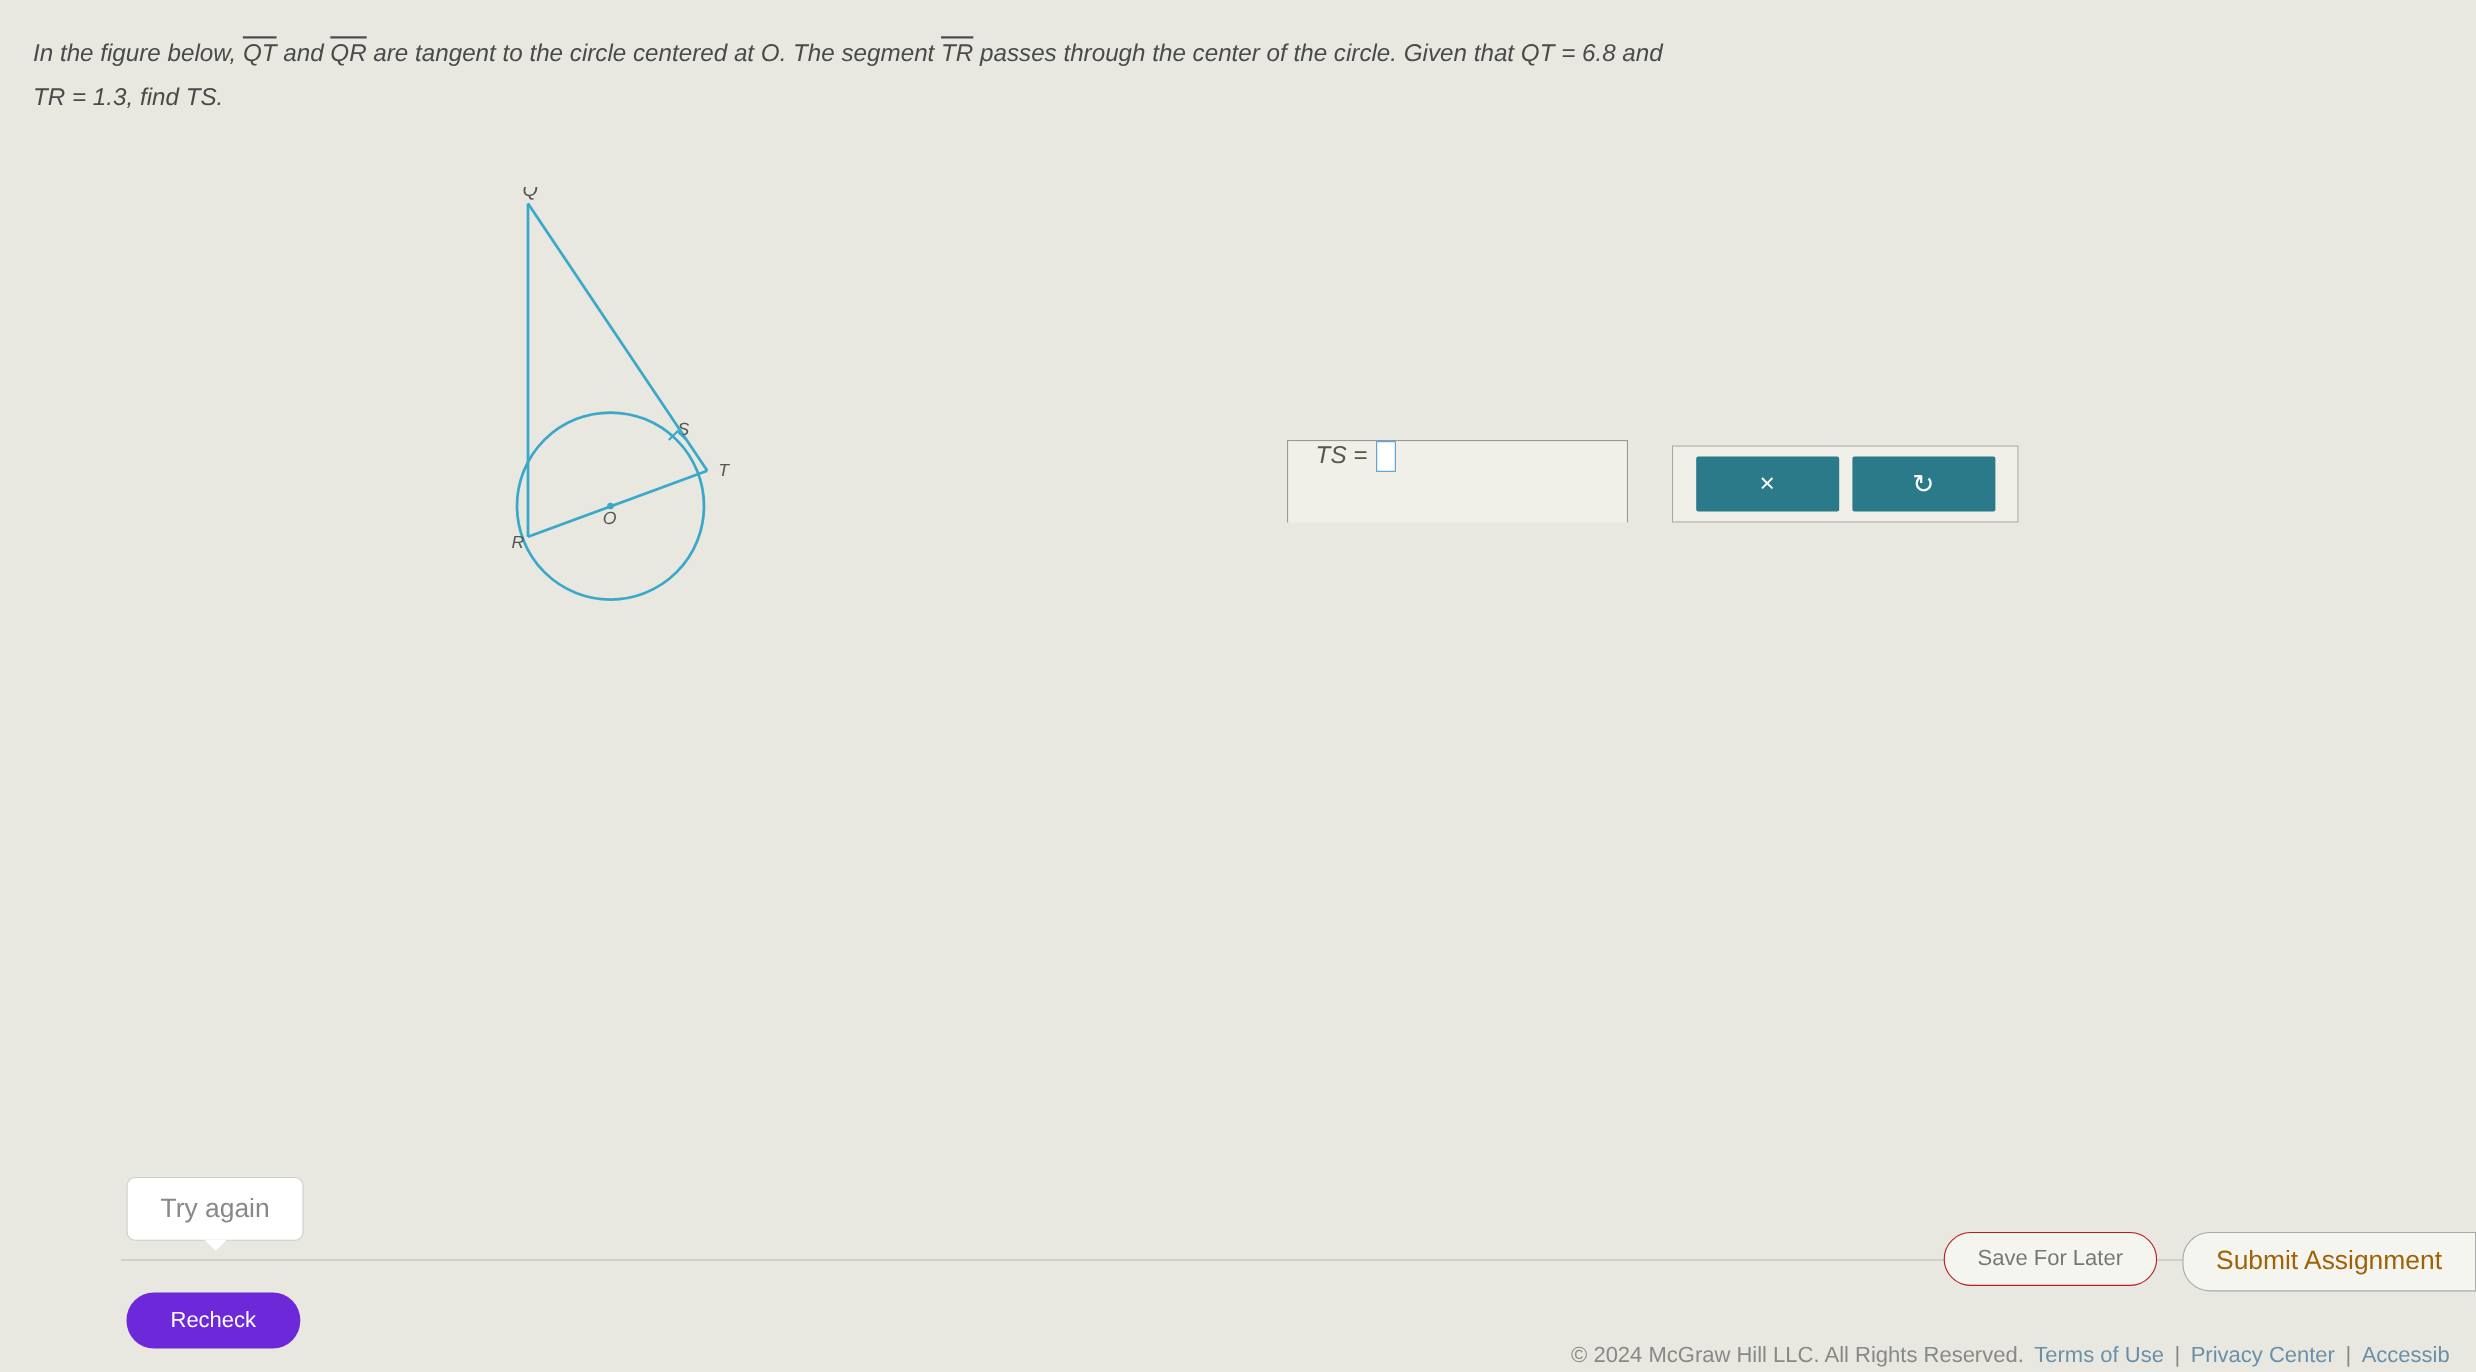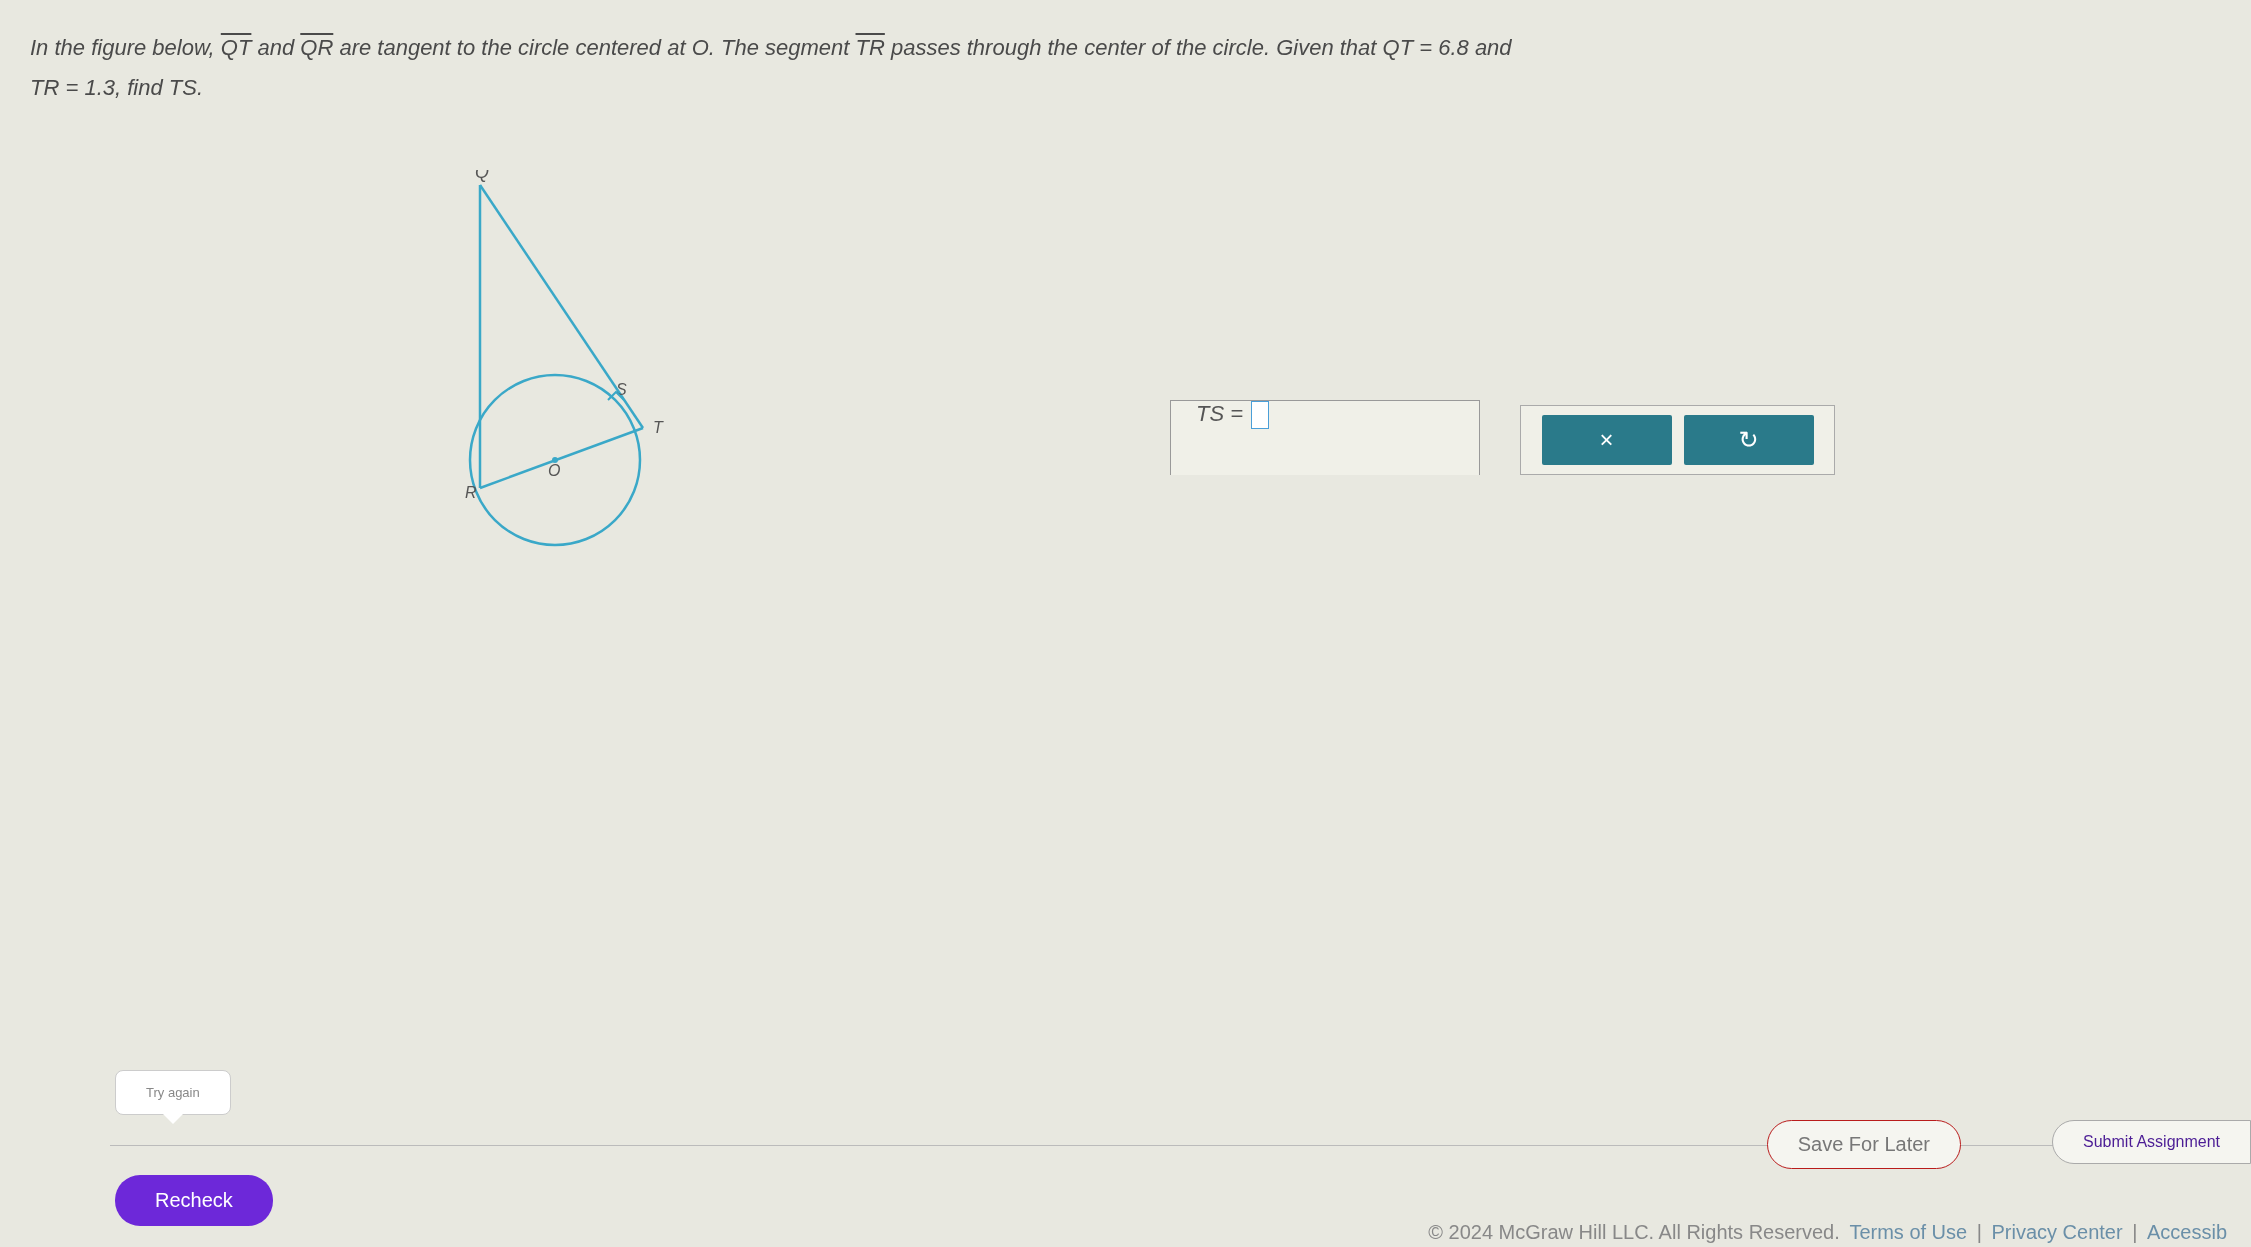--- a/index.html
+++ b/index.html
@@ -84,21 +84,21 @@
 }
 .try-again {
   position: absolute;
   top: 1070px;
   left: 115px;
   padding: 14px 30px;
   border: 1px solid #ccc;
   border-radius: 8px;
   background: #fff;
   color: #888;
-  font-size: 13px;
+  font-size: 24px;
   cursor: pointer;
 }
 .try-again::after {
   content: '';
   position: absolute;
   bottom: -10px;
   left: 50%;
   transform: translateX(-50%);
   border-left: 10px solid transparent;
   border-right: 10px solid transparent;
@@ -135,22 +135,22 @@
   cursor: pointer;
 }
 .submit-assign {
   position: absolute;
   top: 1120px;
   right: 0px;
   padding: 12px 30px;
   border: 1px solid #aaa;
   border-radius: 25px 0 0 25px;
   background: #f5f5f0;
-  color: #4c1d95;
-  font-size: 16px;
+  color: #a16207;
+  font-size: 24px;
   cursor: pointer;
 }
 .copyright {
   position: absolute;
   bottom: 3px;
   right: 20px;
   font-size: 20px;
   color: #888;
 }
 .copyright a { color: #6a8fa8; text-decoration: none; margin: 0 4px;}

